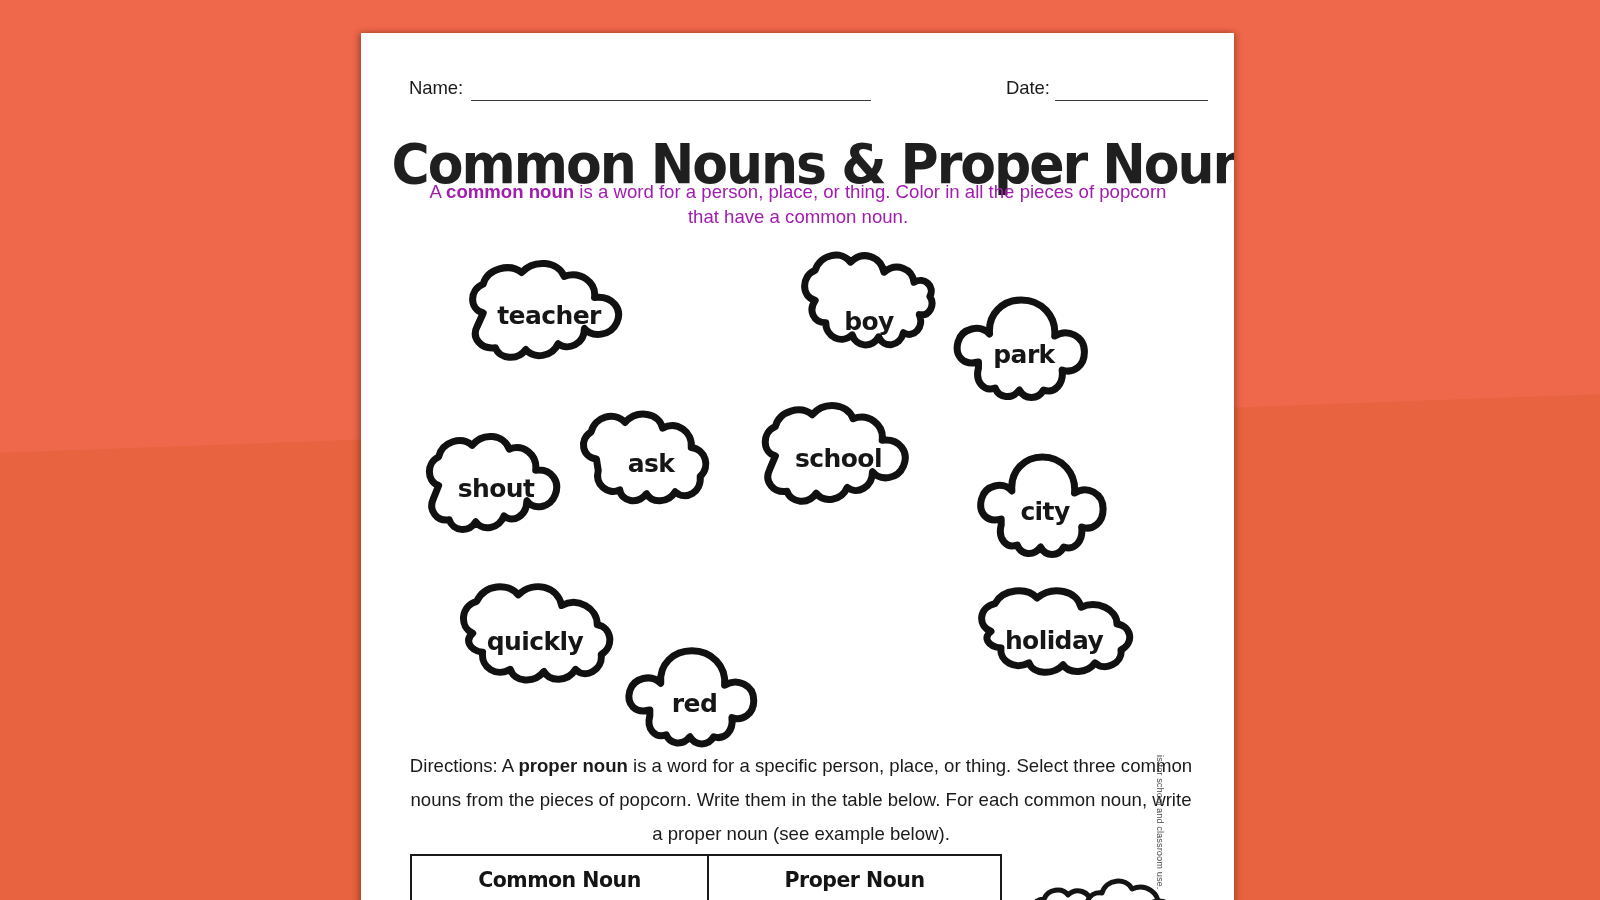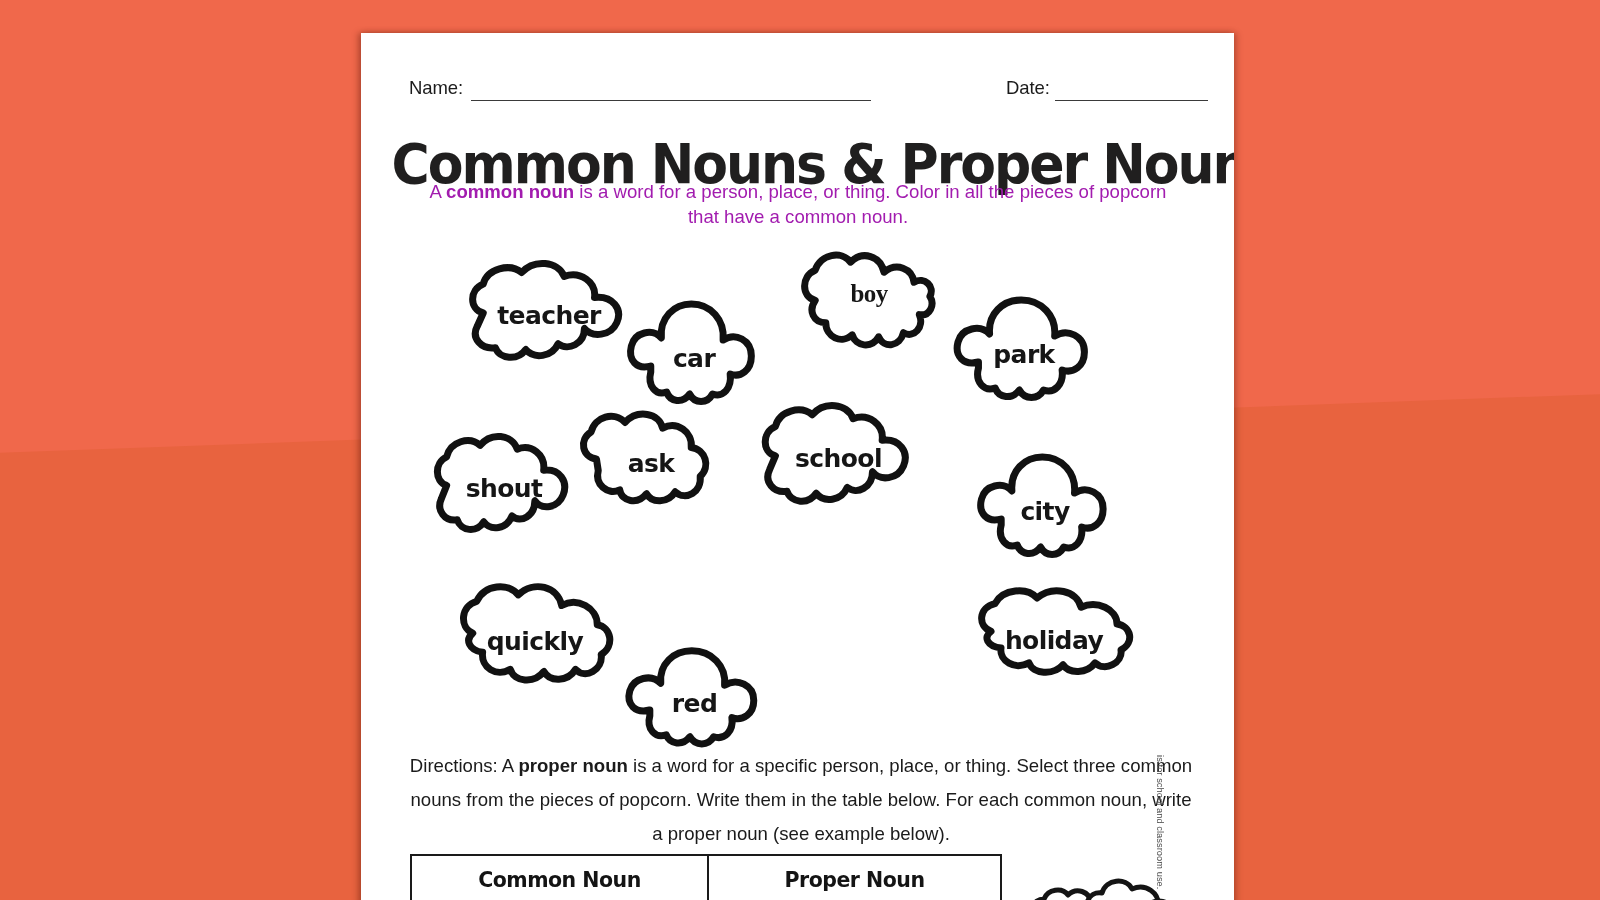--- a/index.html
+++ b/index.html
@@ -213,39 +213,33 @@
     <span>A </span><b>common noun</b><span> is a word for a person, place, or thing. Color in all the pieces of popcorn that have a common noun.</span>
   </div>
 
   <div id="popcorn-field">
       <div class="kernel" style="left: 102px; top: 34px; width: 172px; height: 106px;">
         <svg width="172" height="106" viewBox="0 0 170 110" preserveAspectRatio="none">
           <path d="M20 56 C6 52 6 32 20 26 C24 10 46 4 58 14 C70 0 94 2 100 18 C116 12 132 24 130 40 C148 38 158 52 152 66 C146 80 128 82 120 72 C120 88 104 96 94 88 C88 102 70 104 62 94 C54 106 36 104 32 92 C18 94 8 82 14 70 Z" fill="#FFFFFF" stroke="#111111" stroke-width="7" stroke-linejoin="round" stroke-linecap="round" vector-effect="non-scaling-stroke"></path>
         </svg>
         <div class="kernel-word" style="top: 42px;">teacher</div>
       </div>
-      <div class="kernel" style="left: 258px; top: 75px; width: 150px; height: 110px;">
-        <svg width="150" height="110" viewBox="0 0 170 110" preserveAspectRatio="none">
-          <path d="M36 66 C20 70 10 60 14 46 C18 32 38 28 48 38 C46 18 62 4 82 4 C104 4 120 20 118 40 C132 32 150 40 150 56 C150 70 138 78 126 74 C128 88 118 98 106 94 C100 104 86 104 80 94 C72 104 58 102 54 92 C42 96 32 86 36 72 Z" fill="#FFFFFF" stroke="#111111" stroke-width="7" stroke-linejoin="round" stroke-linecap="round" vector-effect="non-scaling-stroke"></path>
-        </svg>
-        <div class="kernel-word" style="top: 44px;">car</div>
-      </div>
       <div class="kernel" style="left: 433px; top: 23px; width: 150px; height: 111px;">
         <svg width="150" height="111" viewBox="0 0 170 110" preserveAspectRatio="none">
           <path d="M24 52 C8 48 8 28 24 22 C30 6 54 2 64 14 C78 2 98 8 102 24 C116 14 134 20 136 34 C148 28 160 38 154 48 C160 56 154 68 142 66 C148 78 136 90 124 84 C120 98 102 100 96 88 C88 100 70 98 66 86 C54 96 36 88 36 74 C22 74 16 62 24 52 Z" fill="#FFFFFF" stroke="#111111" stroke-width="7" stroke-linejoin="round" stroke-linecap="round" vector-effect="non-scaling-stroke"></path>
         </svg>
-        <div class="kernel-word" style="top: 32px; font-family: Liberation Serif, serif;">boy</div>
+        <div class="kernel-word" style="top: 59px;">boy</div>
       </div>
       <div class="kernel" style="left: 584px; top: 71px; width: 158px; height: 110px;">
         <svg width="158" height="110" viewBox="0 0 170 110" preserveAspectRatio="none">
           <path d="M36 66 C20 70 10 60 14 46 C18 32 38 28 48 38 C46 18 62 4 82 4 C104 4 120 20 118 40 C132 32 150 40 150 56 C150 70 138 78 126 74 C128 88 118 98 106 94 C100 104 86 104 80 94 C72 104 58 102 54 92 C42 96 32 86 36 72 Z" fill="#FFFFFF" stroke="#111111" stroke-width="7" stroke-linejoin="round" stroke-linecap="round" vector-effect="non-scaling-stroke"></path>
         </svg>
         <div class="kernel-word" style="top: 44px;">park</div>
       </div>
-      <div class="kernel" style="left: 68px; top: 207px; width: 150px; height: 105px;">
+      <div class="kernel" style="left: 60px; top: 207px; width: 150px; height: 105px;">
         <svg width="150" height="105" viewBox="0 0 170 110" preserveAspectRatio="none">
           <path d="M20 56 C6 52 6 32 20 26 C24 10 46 4 58 14 C70 0 94 2 100 18 C116 12 132 24 130 40 C148 38 158 52 152 66 C146 80 128 82 120 72 C120 88 104 96 94 88 C88 102 70 104 62 94 C54 106 36 104 32 92 C18 94 8 82 14 70 Z" fill="#FFFFFF" stroke="#111111" stroke-width="7" stroke-linejoin="round" stroke-linecap="round" vector-effect="non-scaling-stroke"></path>
         </svg>
         <div class="kernel-word" style="top: 42px;">shout</div>
       </div>
       <div class="kernel" style="left: 214px; top: 182px; width: 152px; height: 106px;">
         <svg width="152" height="106" viewBox="0 0 170 110" preserveAspectRatio="none">
           <path d="M24 54 C8 52 4 34 18 26 C22 10 44 4 56 16 C70 2 94 6 98 22 C114 14 132 26 130 42 C146 44 152 62 140 72 C142 88 124 98 112 88 C104 100 86 100 80 90 C70 102 52 98 50 86 C36 92 22 80 26 66 Z" fill="#FFFFFF" stroke="#111111" stroke-width="7" stroke-linejoin="round" stroke-linecap="round" vector-effect="non-scaling-stroke"></path>
         </svg>
         <div class="kernel-word" style="top: 42px;">ask</div>

